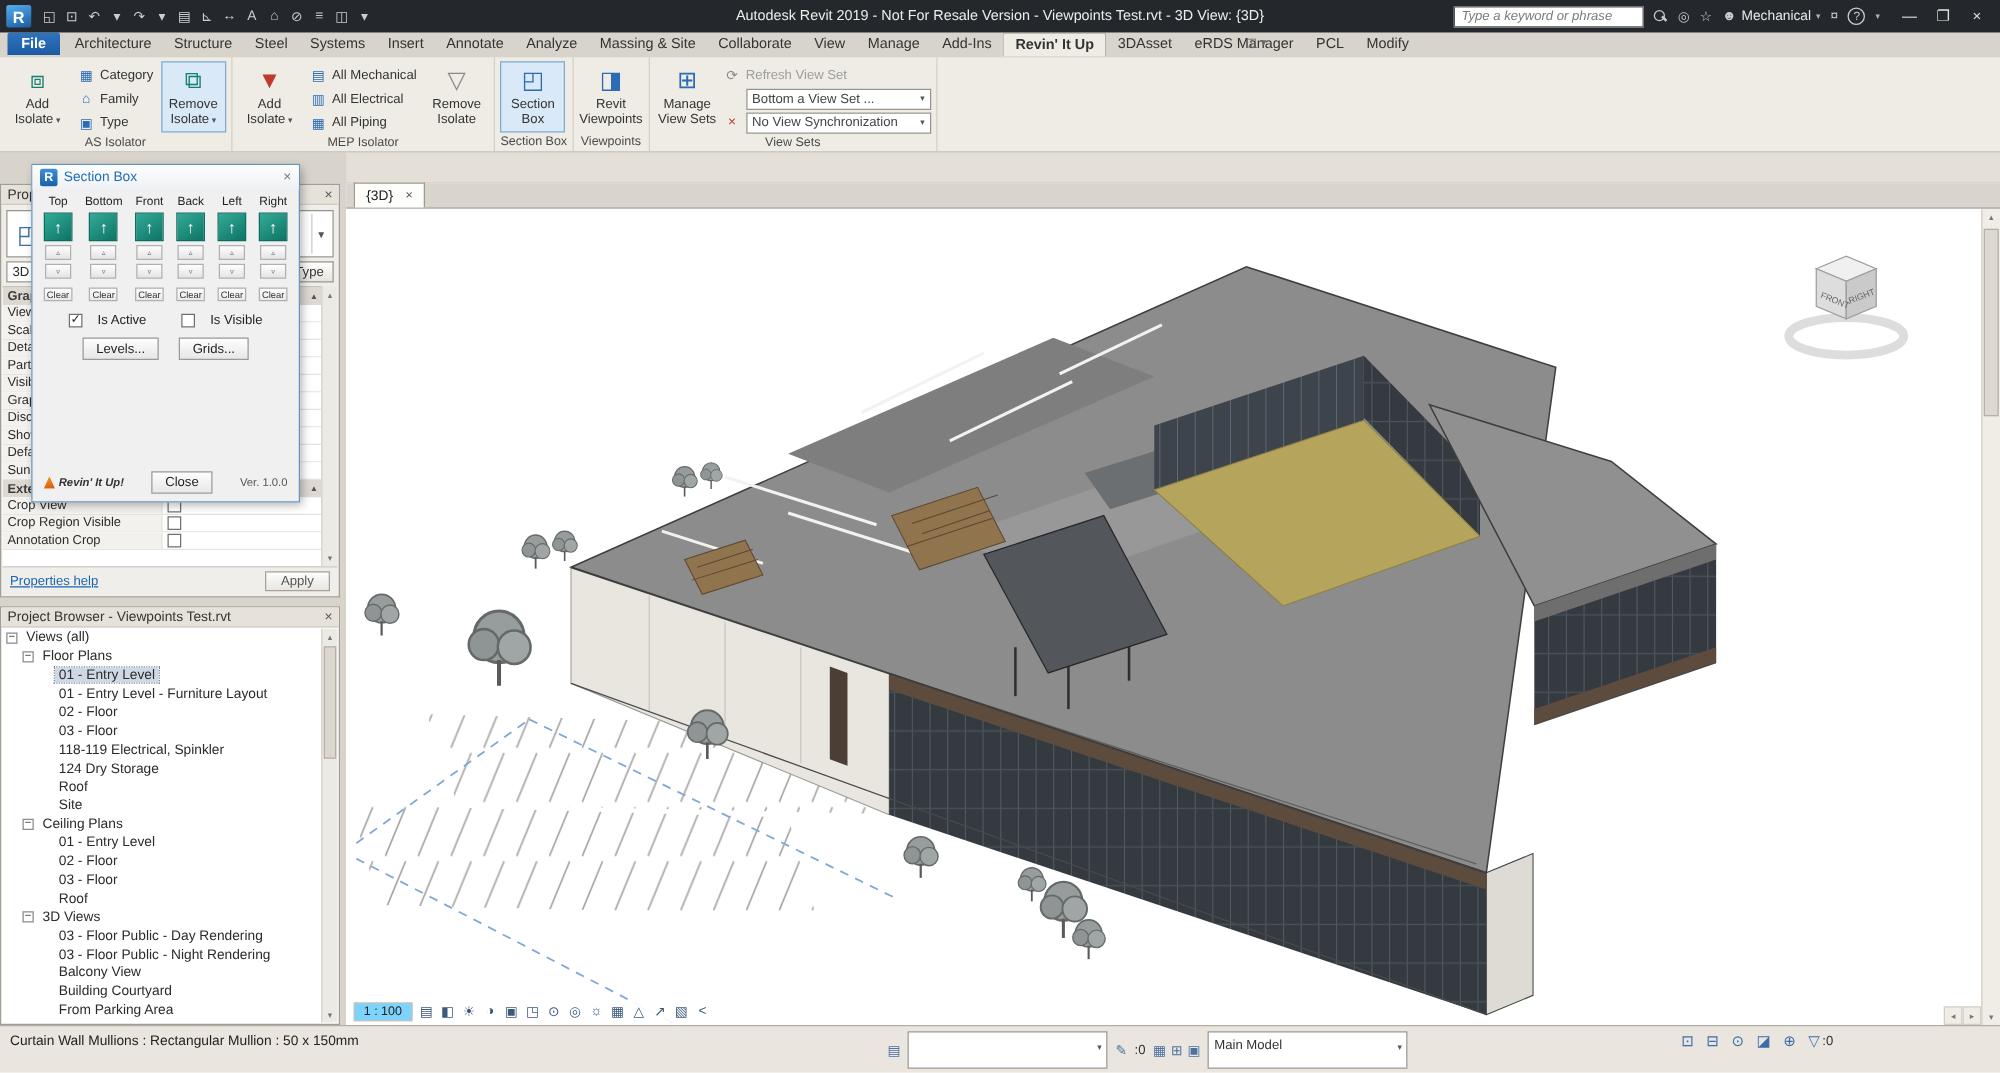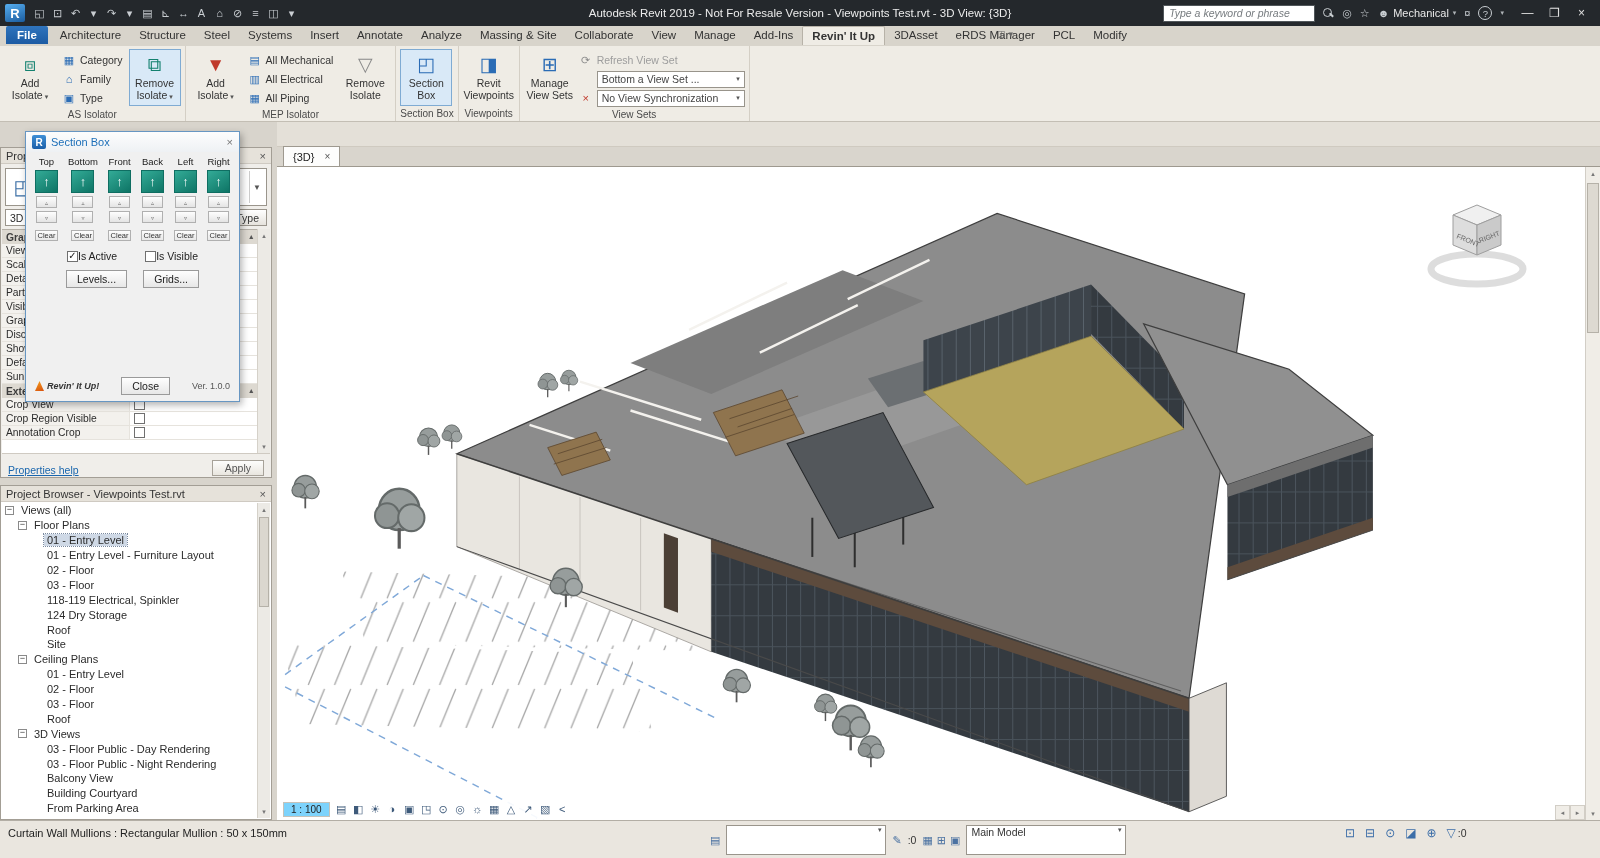--- a/index.html
+++ b/index.html
@@ -69,21 +69,21 @@
 .psec .chev{margin-left:auto;font-size:7px;color:#555}
 .prow{height:14px;display:flex;border-bottom:1px solid #e6e3dd;background:#fff}
 .plab{width:128px;padding:0 4px;background:#f3f1ed;border-right:1px solid #e6e3dd;font-size:10.3px;line-height:13px;white-space:nowrap;overflow:hidden}
 .pval{flex:1;font-size:10.3px;padding:0 4px;display:flex;align-items:center;gap:3px}
 .pcb{display:none}
 .pcb.show{display:inline-flex}
 .pscroll{position:absolute;top:81px;bottom:24px;right:1px;width:13px;background:#eceae5;border-left:1px solid #d5d1c9}
 .sb-up,.sb-dn{height:13px;display:flex;align-items:center;justify-content:center;font-size:7px;color:#777}
 .sb-up::after{content:"▴"}.sb-dn::after{content:"▾"}
 .sb-dn{position:absolute;bottom:0;left:0;right:0}
-.pfoot{position:absolute;bottom:1px;left:1px;right:1px;height:23px;display:flex;align-items:flex-end;padding:0 6px;background:#f0eeea;border-top:1px solid #cfcac2}
+.pfoot{position:absolute;bottom:1px;left:1px;right:1px;height:23px;display:flex;align-items:center;padding:0 6px;background:#f0eeea;border-top:1px solid #cfcac2}
 .plink{color:#1a66ad;text-decoration:underline;font-size:10.5px}
 .apply-btn{margin-left:auto;border:1px solid #a7a299;background:linear-gradient(#fdfdfc,#e9e6df);font-size:10.5px;padding:1px 12px;color:#555}
 
 .btree{position:absolute;top:17px;bottom:1px;left:1px;right:14px;overflow:hidden;background:#fff;font-size:11px}
 .trow{height:14.9px;display:flex;align-items:center;white-space:nowrap;cursor:default}
 .tindent{flex:none}
 .texp{width:9px;height:9px;border:1px solid #8a8a8a;background:#fff;font-size:9px;line-height:7px;text-align:center;margin-right:4px;color:#333;visibility:hidden;flex:none}
 .texp.show{visibility:visible}
 .texp::after{content:"−";position:relative;top:-1px}
 .tlabel{padding:0 3px}
@@ -115,39 +115,39 @@
 .sb-cols{display:flex;justify-content:center;gap:10px;padding-top:4px}
 .sb-col{display:flex;flex-direction:column;align-items:center;gap:3px}
 .sb-col-h{font-size:9.5px;color:#222}
 .sb-face{width:23px;height:23px;border:1px solid #0f6e62;background:linear-gradient(145deg,#33ab97,#0e7465);display:flex;align-items:center;justify-content:center;cursor:default}
 .sb-face-arrow::after{content:"↑";color:#fff;font-size:13px;font-weight:bold}
 .spin{width:21px;height:12px;border:1px solid #b0b0b0;background:linear-gradient(#fefefe,#e4e4e4);display:flex;align-items:center;justify-content:center;color:#666;font-size:6px;cursor:default}
 .spin.up::after{content:"▵"}
 .spin.dn::after{content:"▿"}
 .sb-clear{width:23px;height:11px;border:1px solid #b0b0b0;background:linear-gradient(#fdfdfd,#e8e8e8);font-size:7.5px;display:flex;align-items:center;justify-content:center;color:#333;margin-top:4px;cursor:default}
 .sb-checkrow{display:flex;gap:28px;justify-content:center;margin-top:9px}
-.cbl{display:flex;align-items:center;gap:0;font-size:10.5px;color:#222;cursor:default}
+.cbl{display:flex;align-items:center;gap:12px;font-size:10.5px;color:#222;cursor:default}
 .cb{width:11px;height:11px;border:1px solid #707070;background:#fff;display:inline-flex;align-items:center;justify-content:center;flex:none}
 .cb.on::after{content:"✓";font-size:10px;color:#222;line-height:1}
 .sb-btnrow{display:flex;gap:16px;justify-content:center;margin-top:8px}
 .btn{border:1px solid #9a9a9a;background:linear-gradient(#fefefe,#e7e7e7);font-size:10.5px;padding:2px 10px;color:#222}
 .sb-group{margin:12px 8px 0;border:1px solid #cfcfcf;padding:4px 7px 7px;position:relative}
 .sb-group-label{position:absolute;top:-7px;left:5px;background:#f0f0f0;padding:0 4px;font-size:10px;color:#222}
 .sb-input{width:100%;height:17px;border:1px solid #8a8a8a;margin-top:5px;font-size:10.5px;padding:0 4px}
 .sb-duprow{display:flex;align-items:center;gap:14px;margin-top:8px}
 .sb-footer{position:absolute;bottom:6px;left:9px;right:9px;display:flex;align-items:center;justify-content:space-between}
 .sb-brand{font-size:9px;font-style:italic;font-weight:bold;color:#333;display:flex;align-items:center;gap:3px}
 .brand-flame{width:9px;height:10px;background:linear-gradient(160deg,#f5a11c,#d8510e);clip-path:polygon(50% 0,100% 100%,0 100%);display:inline-block}
 .sb-ver{font-size:9px;color:#555}
 
 .statusbar{position:absolute;left:0;right:0;bottom:0;height:38px;background:var(--statusbar_bg);border-top:1px solid #b3aea5;z-index:40}
 .st-text{position:absolute;left:8px;top:6px;color:#222;font-size:11px}
 .st-mid{position:absolute;left:710px;top:4px;display:flex;align-items:center;gap:6px}
 .st-ic{color:#4b72a2;font-size:11px;cursor:default}
-.stcombo{width:160px;height:30px;border:1px solid #9a958c;background:#fff;display:flex;align-items:flex-start;padding:0 4px;font-size:10.5px;color:#333;cursor:default}
+.stcombo{width:160px;height:30px;border:1px solid #9a958c;background:#fff;display:flex;align-items:flex-end;padding:12px 4px;font-size:10.5px;color:#333;cursor:default}
 .stcombo .caret{margin-left:auto}
 .st-count{color:#333;font-size:10.5px}
 .st-right{position:absolute;left:1345px;top:5px;display:flex;align-items:center;gap:10px;color:#3c6ea8;font-size:12px}
 .st-filter{display:flex;align-items:center;gap:2px}
 </style>
 </head>
 <body>
 
 <div class="titlebar">
   <div class="revit-logo">R</div>

